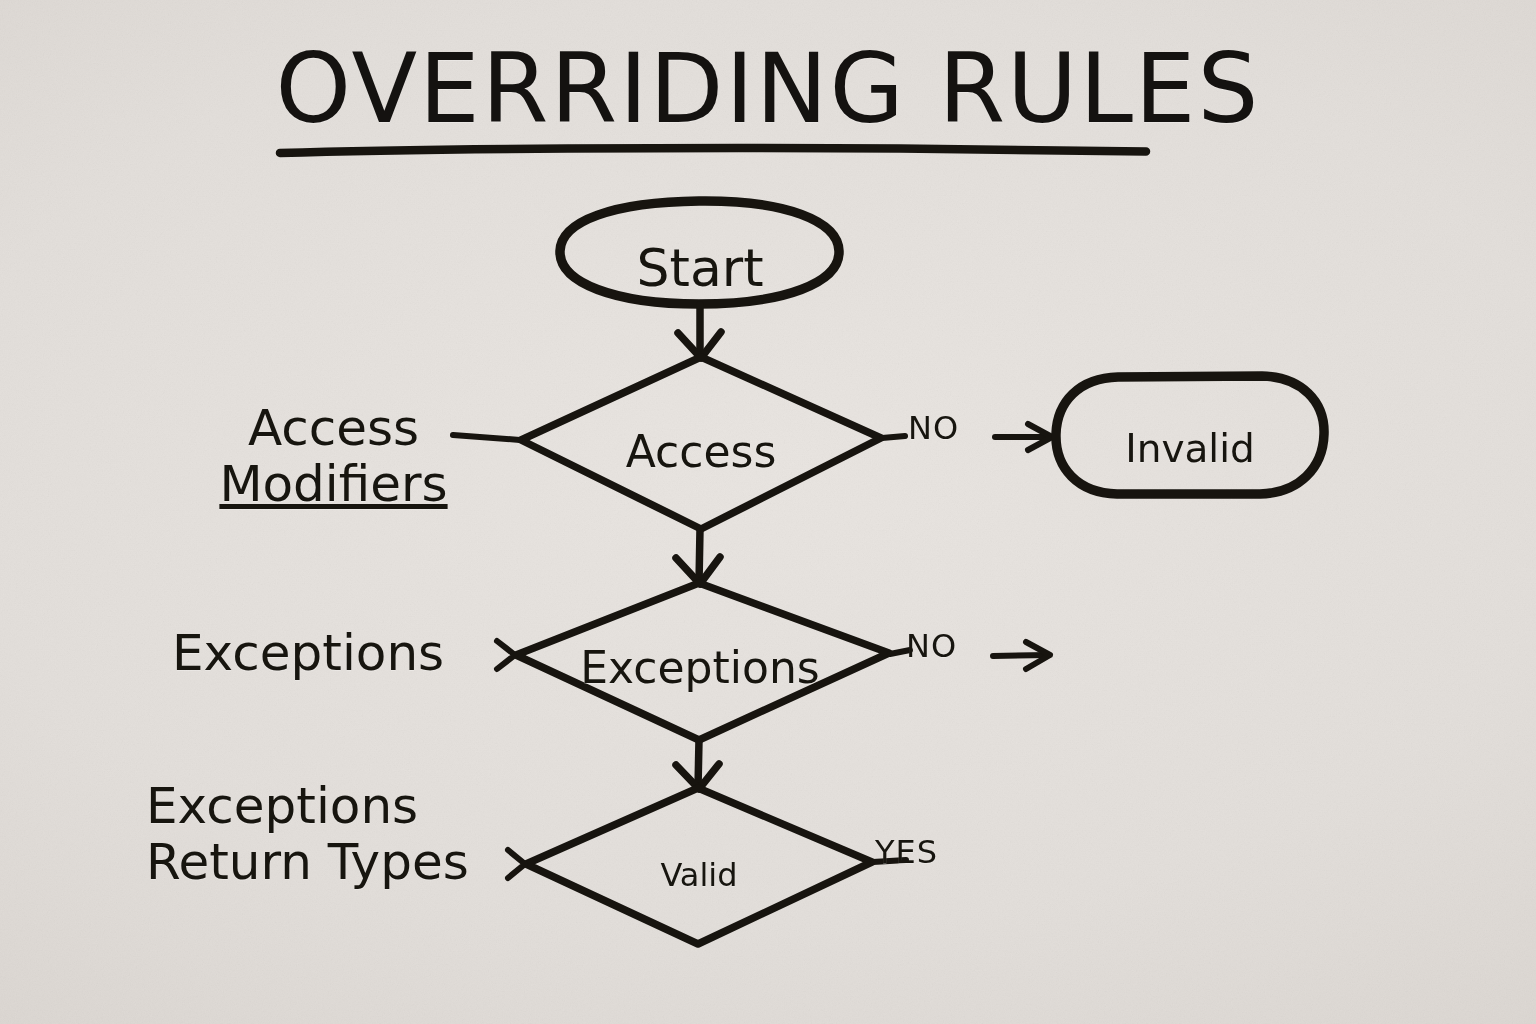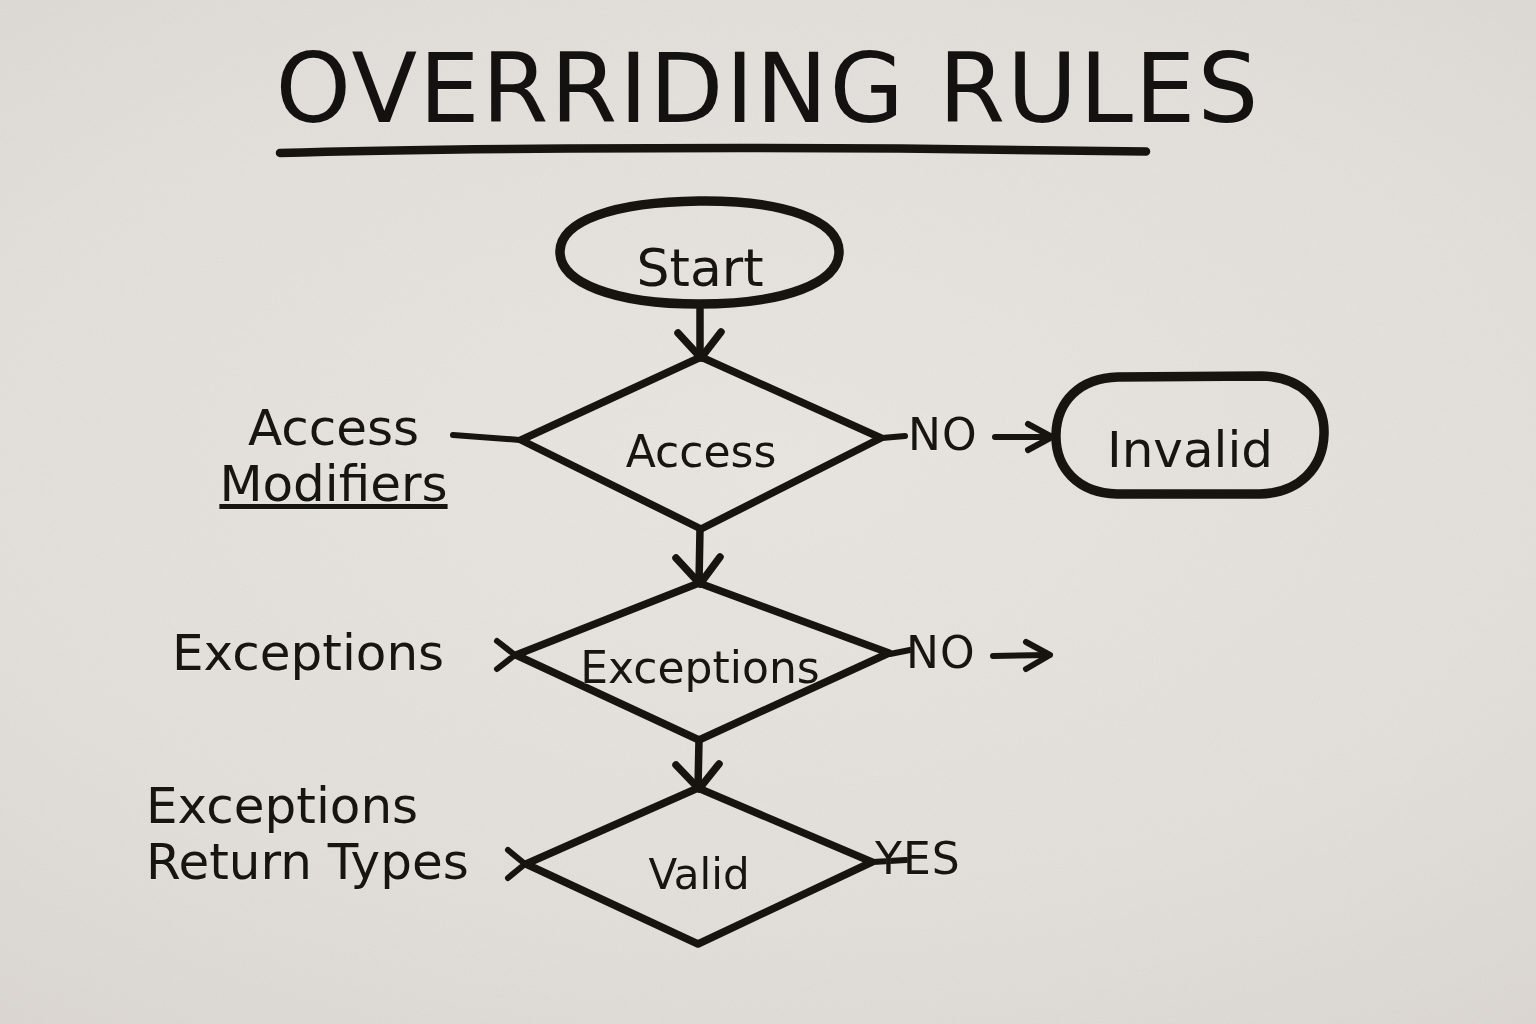--- a/index.html
+++ b/index.html
@@ -55,21 +55,21 @@
     font-size: 46px;
     color: #17150f;
     margin-top: 28px;
   }
   .side-label {
     font-size: 50px;
     color: #17150f;
     line-height: 1.12;
   }
   .edge-label {
-    font-size: 44px;
+    font-size: 32px;
     color: #17150f;
     letter-spacing: 1px;
   }
   .centered-box {
     position: absolute;
     display: flex;
     align-items: center;
     justify-content: center;
   }
 </style>
@@ -163,25 +163,25 @@
 
   <div class="centered-box" style="left:560px; top:405px; width:282px; height:66px;">
     <span class="ink-text node-label" style="position:static; font-size:44px;">Access</span>
   </div>
 
   <div class="centered-box" style="left:545px; top:622px; width:310px; height:64px;">
     <span class="ink-text node-label" style="position:static; font-size:44px;">Exceptions</span>
   </div>
 
   <div class="centered-box" style="left:568px; top:828px; width:262px; height:66px;">
-    <span class="ink-text node-label" style="position:static; font-size:42px;text-align:center;">Valid</span>
+    <span class="ink-text node-label" style="position:static; font-size:32px;text-align:center;">Valid</span>
   </div>
 
   <div class="centered-box" style="left:1056px; top:378px; width:268px; height:115px;">
-    <span class="ink-text node-label" style="position:static; font-size:50px;">Invalid</span>
+    <span class="ink-text node-label" style="position:static; font-size:39px;">Invalid</span>
   </div>
 
   <div style="position:absolute; left:196px; top:400px; width:275px; text-align:center;">
     <div class="ink-text side-label" style="position:static;">Access</div>
     <div class="ink-text side-label" style="position:static;text-decoration:underline;">Modifiers</div>
   </div>
 
   <div style="position:absolute; left:172px; top:625px; width:310px; text-align:left;">
     <div class="ink-text side-label" style="position:static;">Exceptions</div>
   </div>

